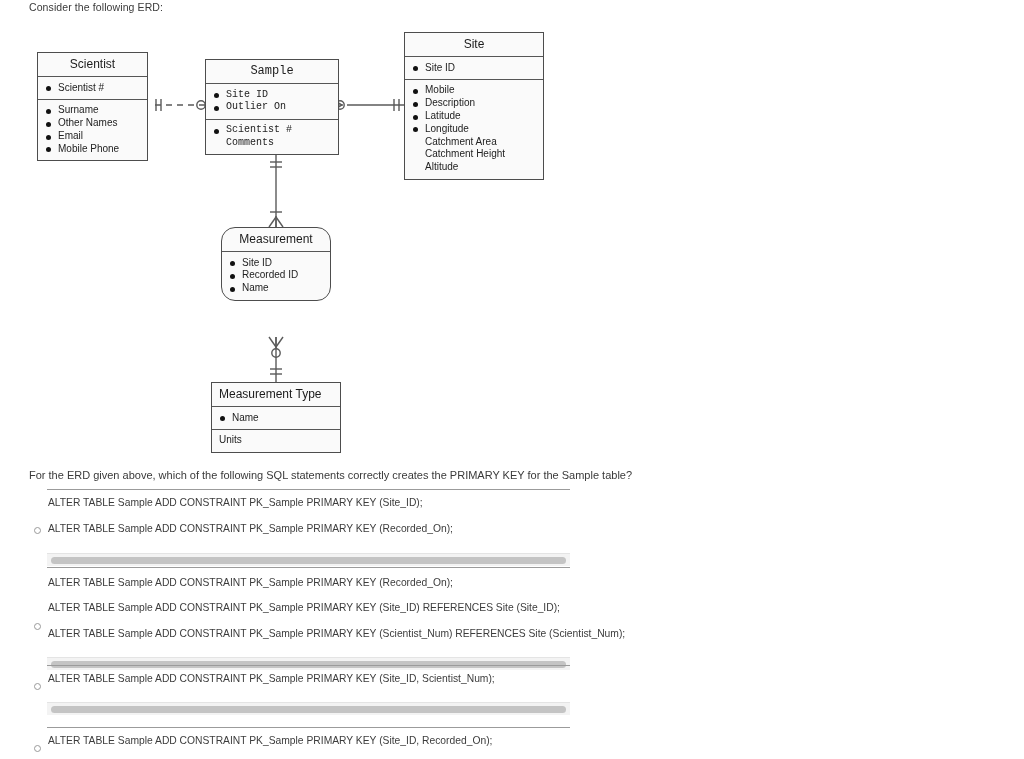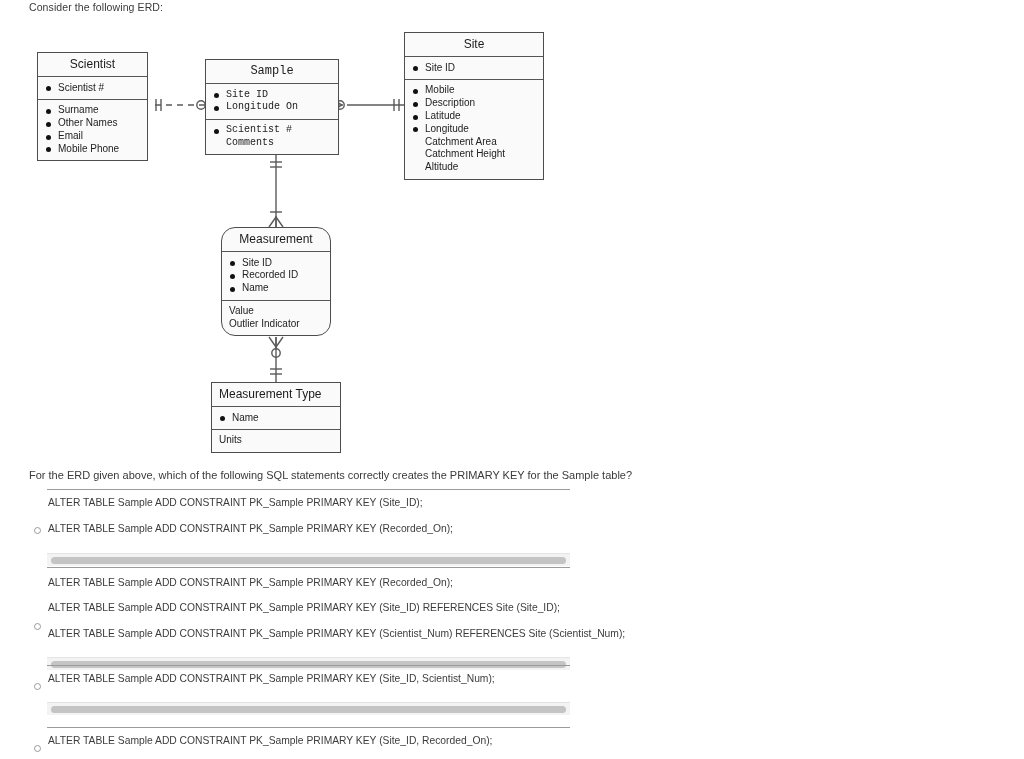--- a/index.html
+++ b/index.html
@@ -153,21 +153,21 @@
         <div class="row pk">Other Names</div>
         <div class="row pk">Email</div>
         <div class="row pk">Mobile Phone</div>
       </div>
     </div>
 
     <div class="ent" id="e-sample">
       <div class="title">Sample</div>
       <div class="sect">
         <div class="row pk">Site ID</div>
-        <div class="row pk">Longitude On</div>
+        <div class="row pk">Outlier On</div>
       </div>
       <div class="sect">
         <div class="row pk">Scientist #</div>
         <div class="row" style="padding-left:13px">Comments</div>
       </div>
     </div>
 
     <div class="ent" id="e-site">
       <div class="title">Site</div>
       <div class="sect">
@@ -184,24 +184,20 @@
       </div>
     </div>
 
     <div class="ent" id="e-measure">
       <div class="title">Measurement</div>
       <div class="sect">
         <div class="row pk">Site ID</div>
         <div class="row pk">Recorded ID</div>
         <div class="row pk">Name</div>
       </div>
-      <div class="sect">
-        <div class="row">Value</div>
-        <div class="row">Outlier Indicator</div>
-      </div>
     </div>
 
     <div class="ent" id="e-mtype">
       <div class="title" style="text-align:left;padding-left:7px">Measurement Type</div>
       <div class="sect">
         <div class="row pk">Name</div>
       </div>
       <div class="sect">
         <div class="row">Units</div>
       </div>

